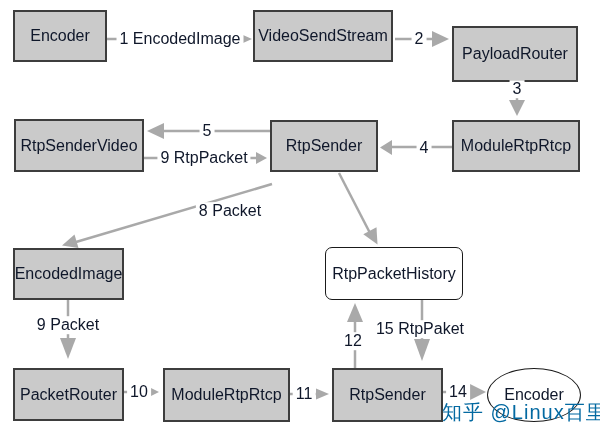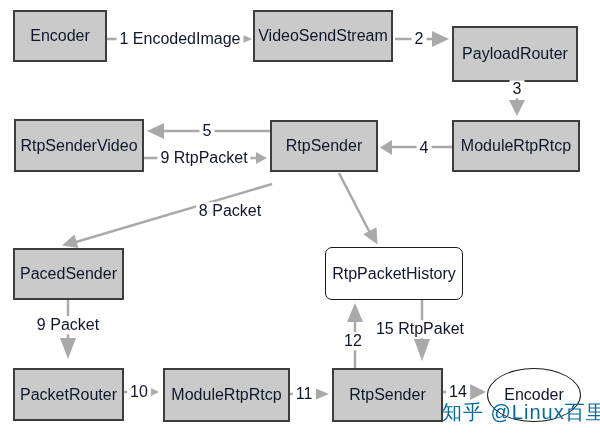--- a/index.html
+++ b/index.html
@@ -104,21 +104,21 @@
   <div class="node" style="left:253px;top:10px;width:140px;height:52px;">VideoSendStream</div>
 
   <div class="node" style="left:452px;top:26px;width:126px;height:56px;">PayloadRouter</div>
 
   <div class="node" style="left:14px;top:119px;width:130px;height:53px;">RtpSenderVideo</div>
 
   <div class="node" style="left:270px;top:120px;width:108px;height:52px;">RtpSender</div>
 
   <div class="node" style="left:452px;top:120px;width:128px;height:52px;">ModuleRtpRtcp</div>
 
-  <div class="node" style="left:13px;top:248px;width:111px;height:52px;">PacedSender</div>
+  <div class="node" style="left:13px;top:248px;width:111px;height:52px;">EncodedImage</div>
 
   <div class="node rounded" style="left:325px;top:247px;width:138px;height:53px;">RtpPacketHistory</div>
 
   <div class="node" style="left:13px;top:368px;width:111px;height:53px;">PacketRouter</div>
 
   <div class="node" style="left:163px;top:368px;width:127px;height:54px;">ModuleRtpRtcp</div>
 
   <div class="node" style="left:332px;top:368px;width:111px;height:54px;">RtpSender</div>
 
   <div class="node ellipse" style="left:487px;top:368px;width:94px;height:54px;">Encoder</div>

